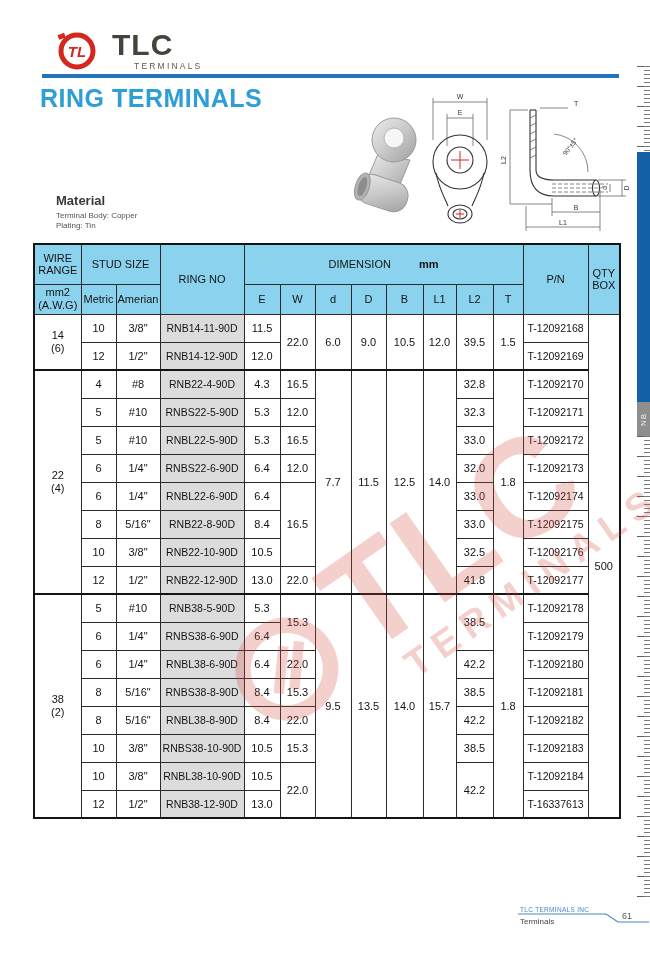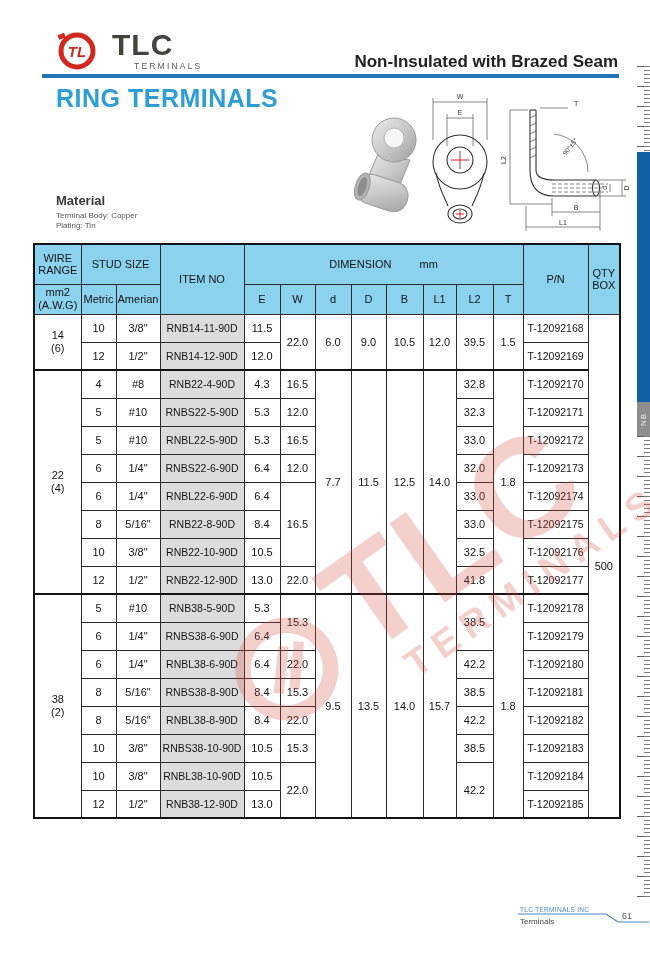--- a/index.html
+++ b/index.html
@@ -6,21 +6,21 @@
   .page{position:relative;width:650px;height:962px;background:#ffffff;overflow:hidden;
         font-family:"Liberation Sans",sans-serif;color:#1a1a1a;}
 
   
   .logo{position:absolute;left:56px;top:30px;display:flex;align-items:flex-start;gap:12px;}
   .logo-text{display:flex;flex-direction:column;line-height:1;}
   .logo-brand{font-size:30px;font-weight:bold;color:#45443c;letter-spacing:1px;}
   .logo-sub{font-size:8.5px;color:#5a584e;letter-spacing:2.2px;margin-top:2px;margin-left:22px;}
   .product-line{position:absolute;right:32px;top:52px;font-size:17px;font-weight:bold;color:#222;}
   .rule{position:absolute;left:42px;top:74px;width:577px;height:4px;background:#2273B8;}
-  .page-title{position:absolute;left:56px;top:84px;font-size:25px;font-weight:bold;color:#2E9ED6;letter-spacing:0.5px;}
+  .page-title{position:absolute;left:40px;top:84px;font-size:25px;font-weight:bold;color:#2E9ED6;letter-spacing:0.5px;}
 
   .material{position:absolute;left:56px;top:158px;line-height:1.25;margin-top:35px;}
   .material .m-title{font-size:13px;font-weight:bold;color:#3a3a3a;margin-bottom:2px;}
   .material .m-line{font-size:8px;color:#555;}
 
   
   .photo{position:absolute;left:336px;top:110px;}
   .front-view{position:absolute;left:424px;top:88px;}
   .side-view{position:absolute;left:496px;top:92px;}
   svg text{font-family:"Liberation Sans",sans-serif;}
@@ -47,21 +47,21 @@
     color:#141414;overflow:hidden;}
   .spec{border:2px solid #141414;}
   .spec th{background:#8BD2EE;font-weight:normal;font-size:11px;}
   .spec tr{height:28px;}
   .spec tr.h1{height:40px;margin-top:23px;}
   .spec tr.h2{height:30px;}
   .spec td.item{background:#DCDCDC;font-size:10.5px;}
   .spec td.pn{font-size:10.5px;}
   .spec tr.gtop td{border-top:2px solid #141414;}
   .two-line{line-height:1.15;}
-  .dim-unit{margin-left:28px;}
+  .dim-unit{margin-left:28px;font-weight:bold;}
 
   
   .watermark{position:absolute;left:150px;top:330px;width:460px;height:340px;
     transform:rotate(-35deg);opacity:0.25;color:#D7463C;pointer-events:none;z-index:2;
     display:flex;align-items:flex-end;gap:14px;}
   .wm-text{display:flex;flex-direction:column;line-height:0.85;}
   .wm-brand{font-size:140px;font-weight:bold;letter-spacing:2px;}
   .wm-sub{font-size:38px;font-weight:bold;letter-spacing:9px;margin-left:30px;margin-top:6px;}
 
   
@@ -80,21 +80,20 @@
       <circle cx="21" cy="21" r="16" fill="none" stroke="#D2281E" stroke-width="5"></circle>
       <rect x="2" y="4" width="7" height="5" fill="#D2281E" transform="rotate(-20 5 6)"></rect>
       <text x="21" y="27" text-anchor="middle" font-size="15" font-weight="bold" font-style="italic" fill="#D2281E">TL</text>
     </svg>
     <div class="logo-text">
       <span class="logo-brand">TLC</span>
       <span class="logo-sub">TERMINALS</span>
     </div>
   </div>
 
-  <div class="product-line">Non-Insulated with Brazed Seam</div>
   <div class="rule"></div>
   <div class="page-title">RING TERMINALS</div>
 
   <div class="material">
     <div class="m-title">Material</div>
     <div class="m-line">Terminal Body: Copper</div>
     <div class="m-line">Plating: Tin</div>
   </div>
 
   <svg class="photo" width="96" height="106" viewBox="0 0 96 106">
@@ -217,21 +216,21 @@
         <col style="width:30px">
       <col style="width:65px">
         <col style="width:32px">
     </colgroup>
     <tbody>
         <tr class="h1">
       <th>
             <div class="two-line">WIRE RANGE</div>
           </th>
       <th colspan="2">STUD SIZE</th>
-      <th rowspan="2">ITEM NO</th>
+      <th rowspan="2">RING NO</th>
       <th colspan="8"><span>DIMENSION</span><span class="dim-unit">mm</span></th>
       <th rowspan="2">P/N</th>
       <th rowspan="2">
             <div class="two-line">
               <div>QTY</div>
               <div>BOX</div>
             </div>
           </th>
     </tr>
     <tr class="h2">
@@ -434,21 +433,21 @@
       <td>10.5</td>
       <td rowspan="2">22.0</td>
       <td rowspan="2">42.2</td>
       <td class="pn">T-12092184</td>
     </tr>
     <tr>
       <td>12</td>
       <td>1/2"</td>
       <td class="item">RNB38-12-90D</td>
       <td>13.0</td>
-      <td class="pn">T-12092185</td>
+      <td class="pn">T-16337613</td>
     </tr>
   </tbody>
     </table>
 
   <div class="watermark">
     <svg width="170" height="170" viewBox="0 0 44 44">
       <circle cx="22" cy="22" r="17" fill="none" stroke="currentColor" stroke-width="6"></circle>
       <line x1="14" y1="28" x2="26" y2="14" stroke="currentColor" stroke-width="4"></line>
       <line x1="20" y1="30" x2="32" y2="16" stroke="currentColor" stroke-width="4"></line>
     </svg>

